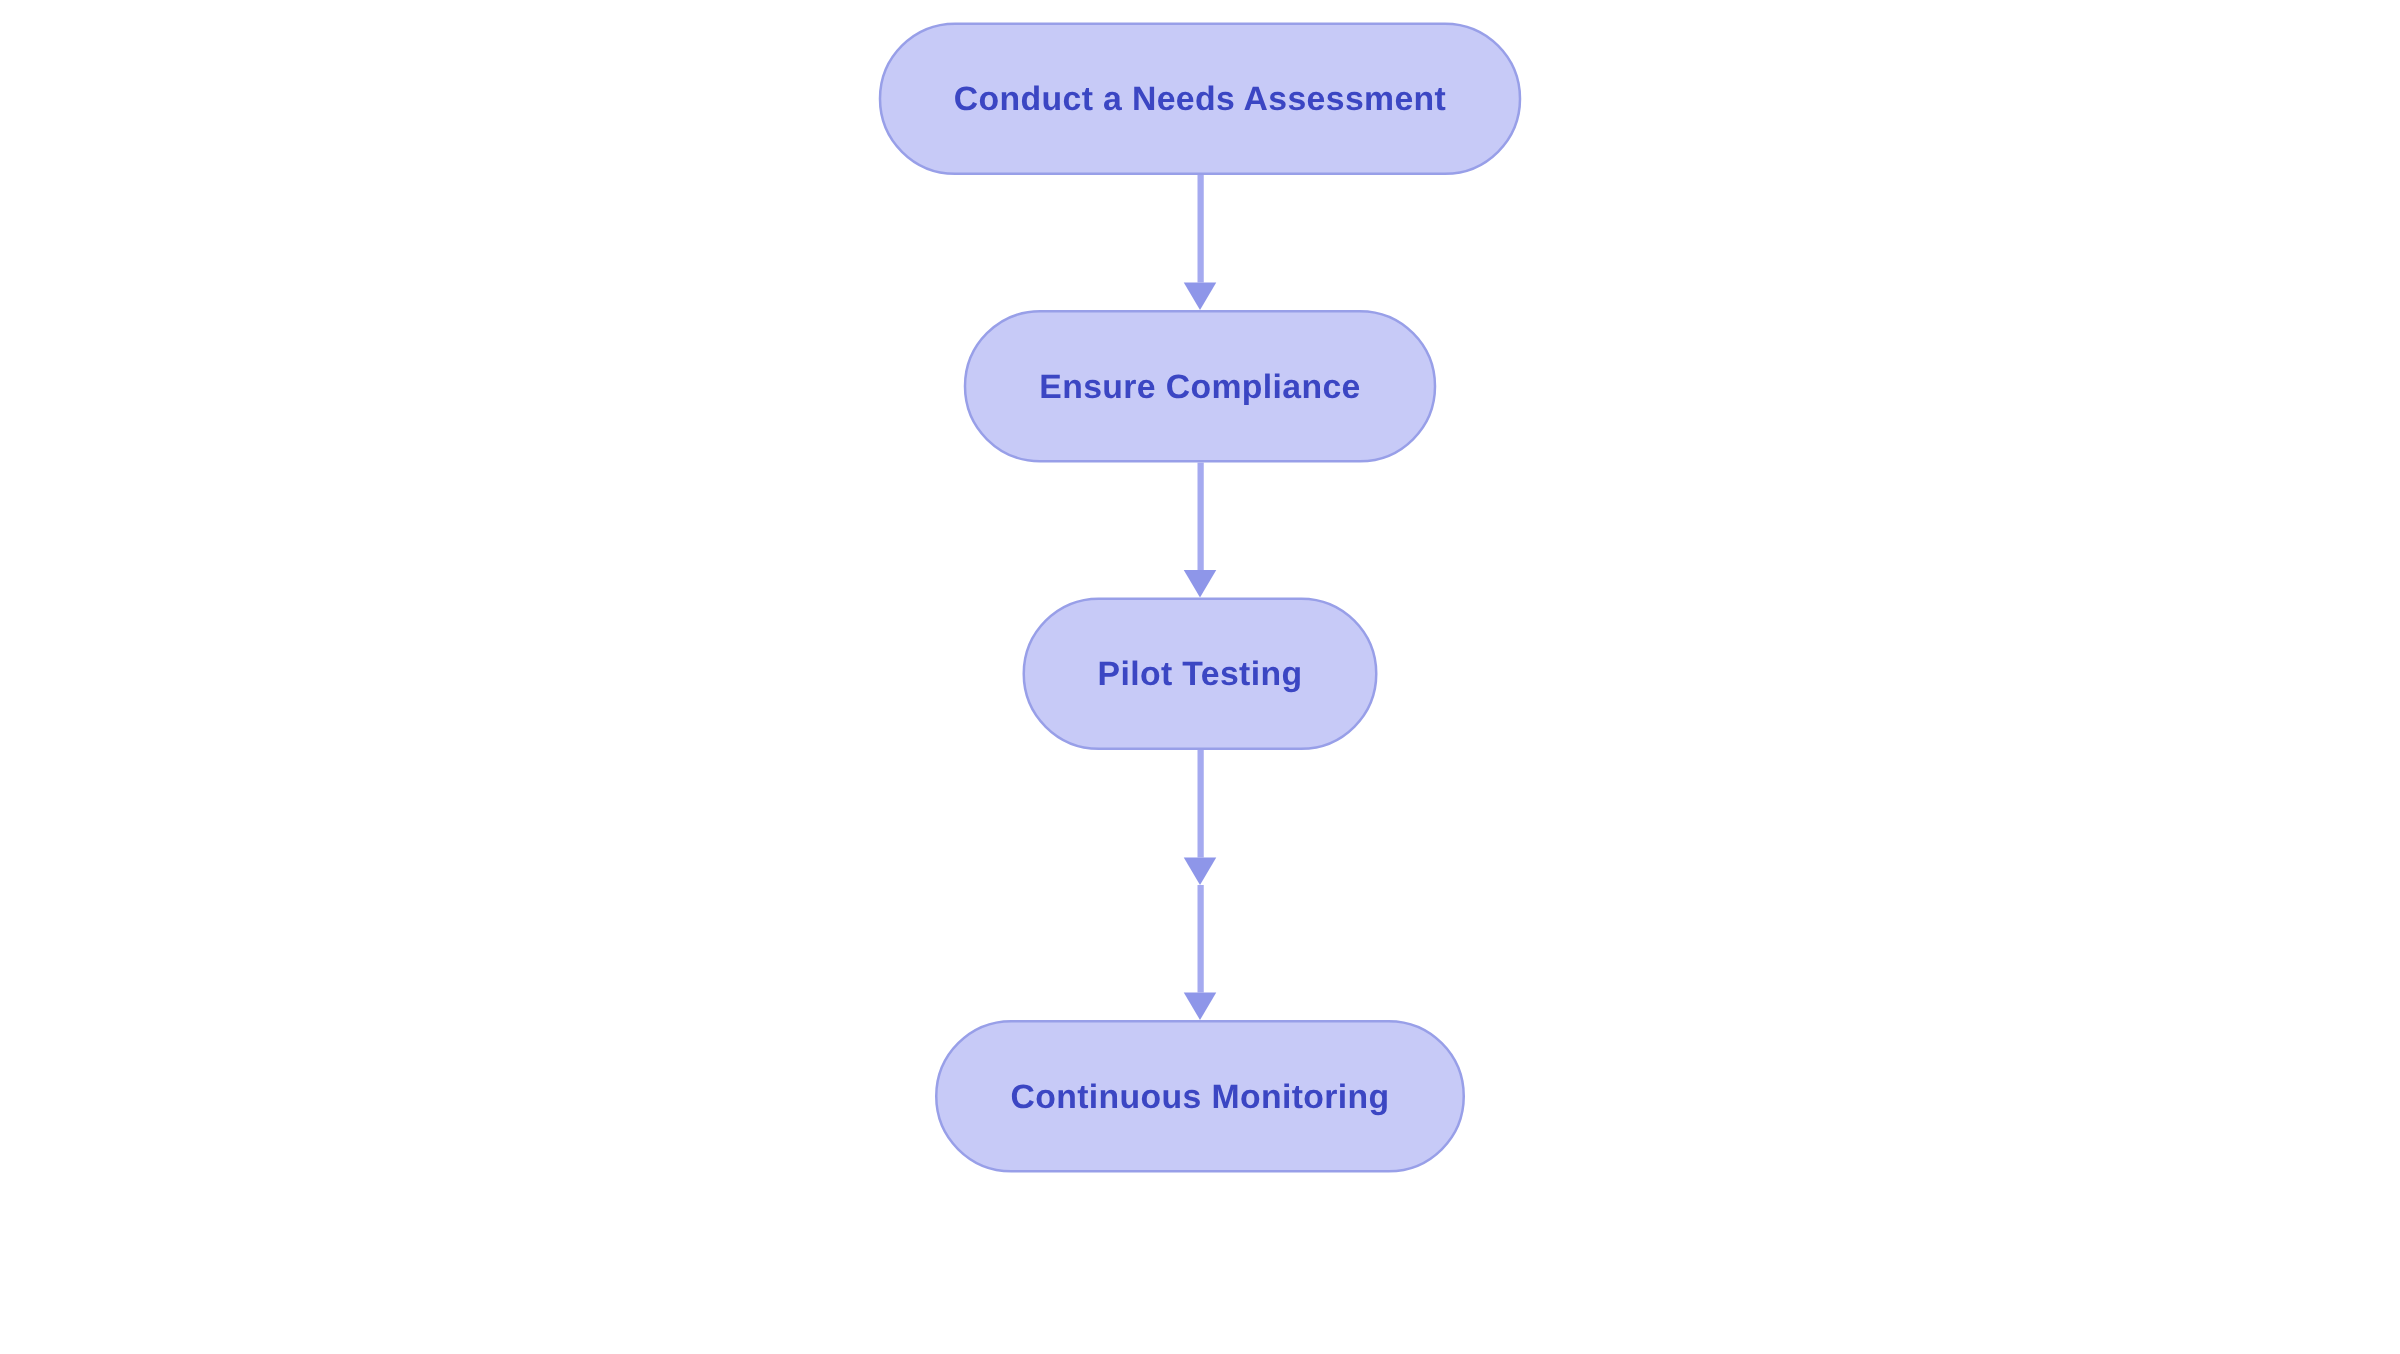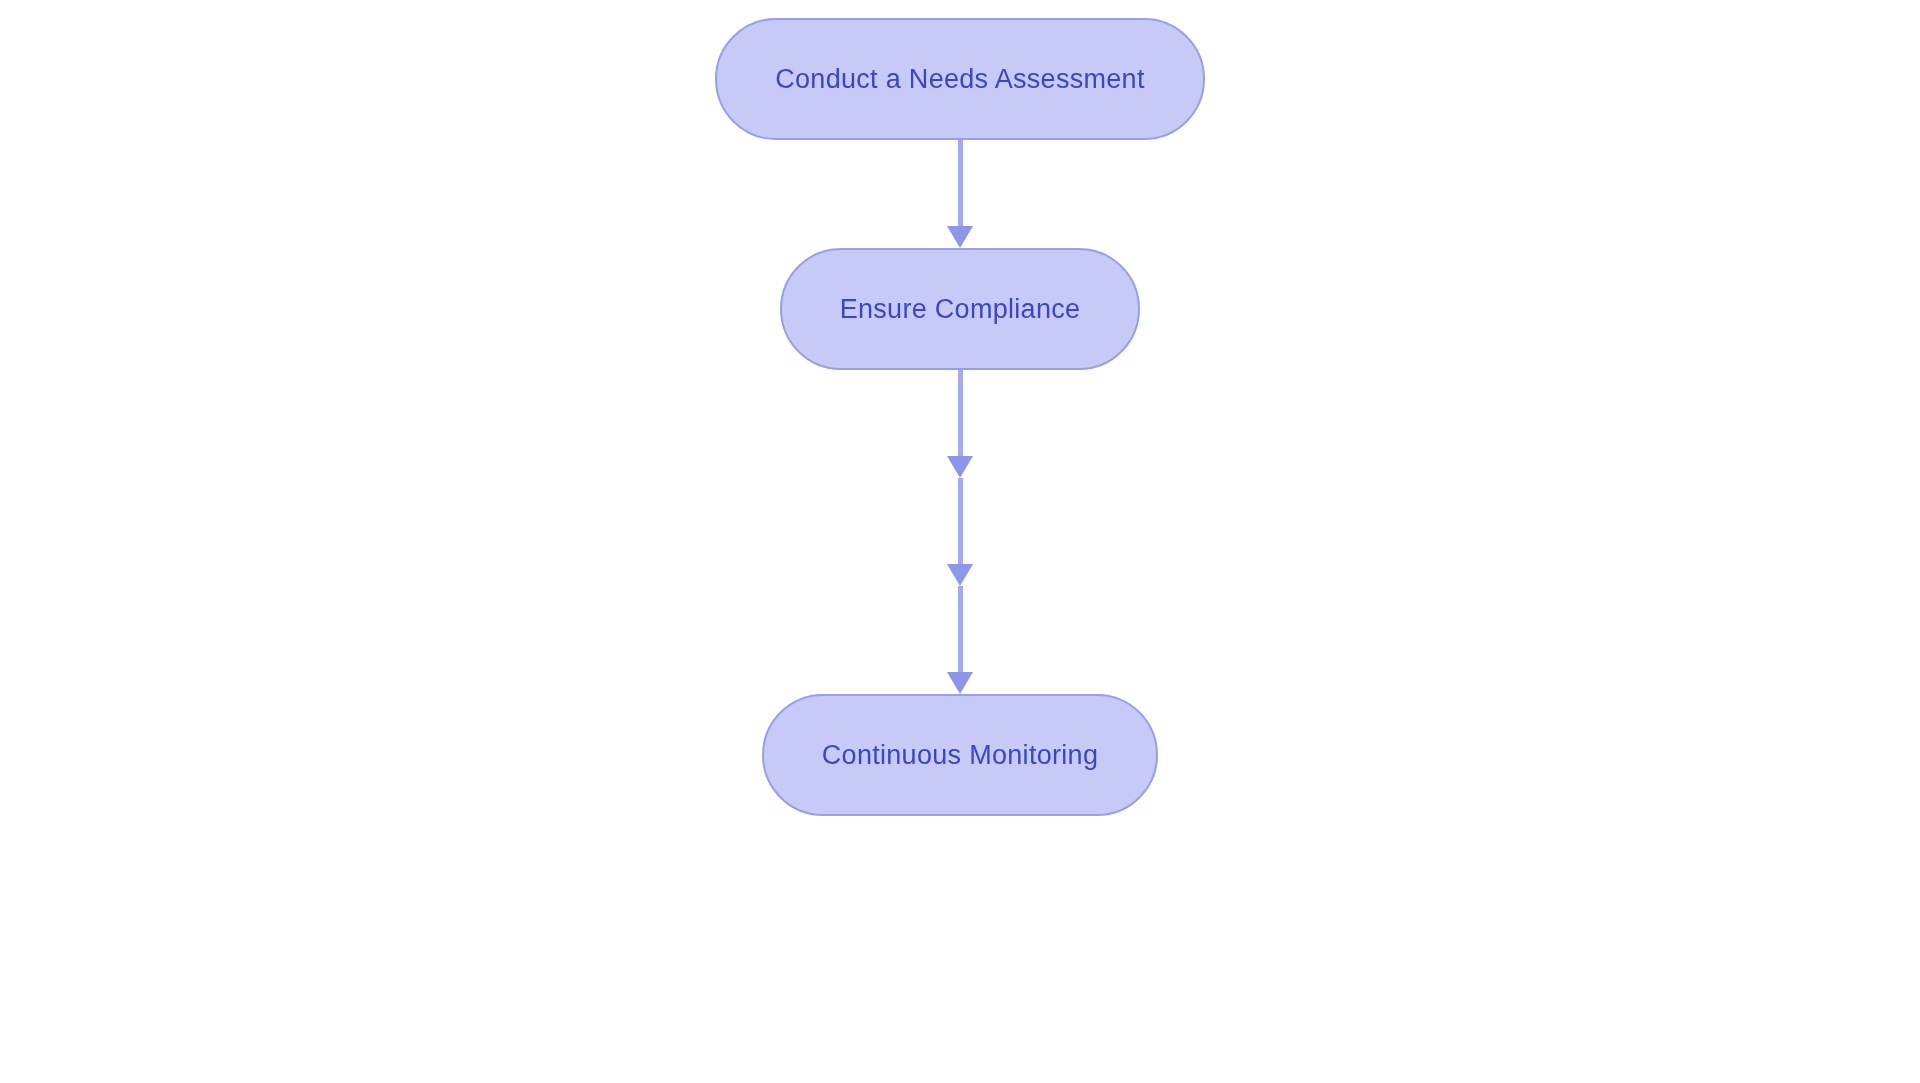--- a/index.html
+++ b/index.html
@@ -39,21 +39,21 @@
     padding: 0 58px;
     display: flex;
     align-items: center;
     justify-content: center;
     background: var(--node-fill);
     border: 2px solid var(--node-border);
     border-radius: 61px;
   }
   .node-label {
     font-size: 27px;
-    font-weight: 400;
+    font-weight: 700;
     letter-spacing: 0.3px;
     color: var(--node-text);
     white-space: nowrap;
   }
   .connector {
     height: 108px;
     width: 26px;
     display: flex;
     flex-direction: column;
     align-items: center;
@@ -88,20 +88,23 @@
 
     <div class="node">
       <span class="node-label">Ensure Compliance</span>
     </div>
 
     <div class="connector">
       <div class="line"></div>
       <div class="head"></div>
     </div>
 
+    <div class="node">
+      <span class="node-label">Pilot Testing</span>
+    </div>
 
     <div class="connector">
       <div class="line"></div>
       <div class="head"></div>
     </div>
 
 
     <div class="connector">
       <div class="line"></div>
       <div class="head"></div>

